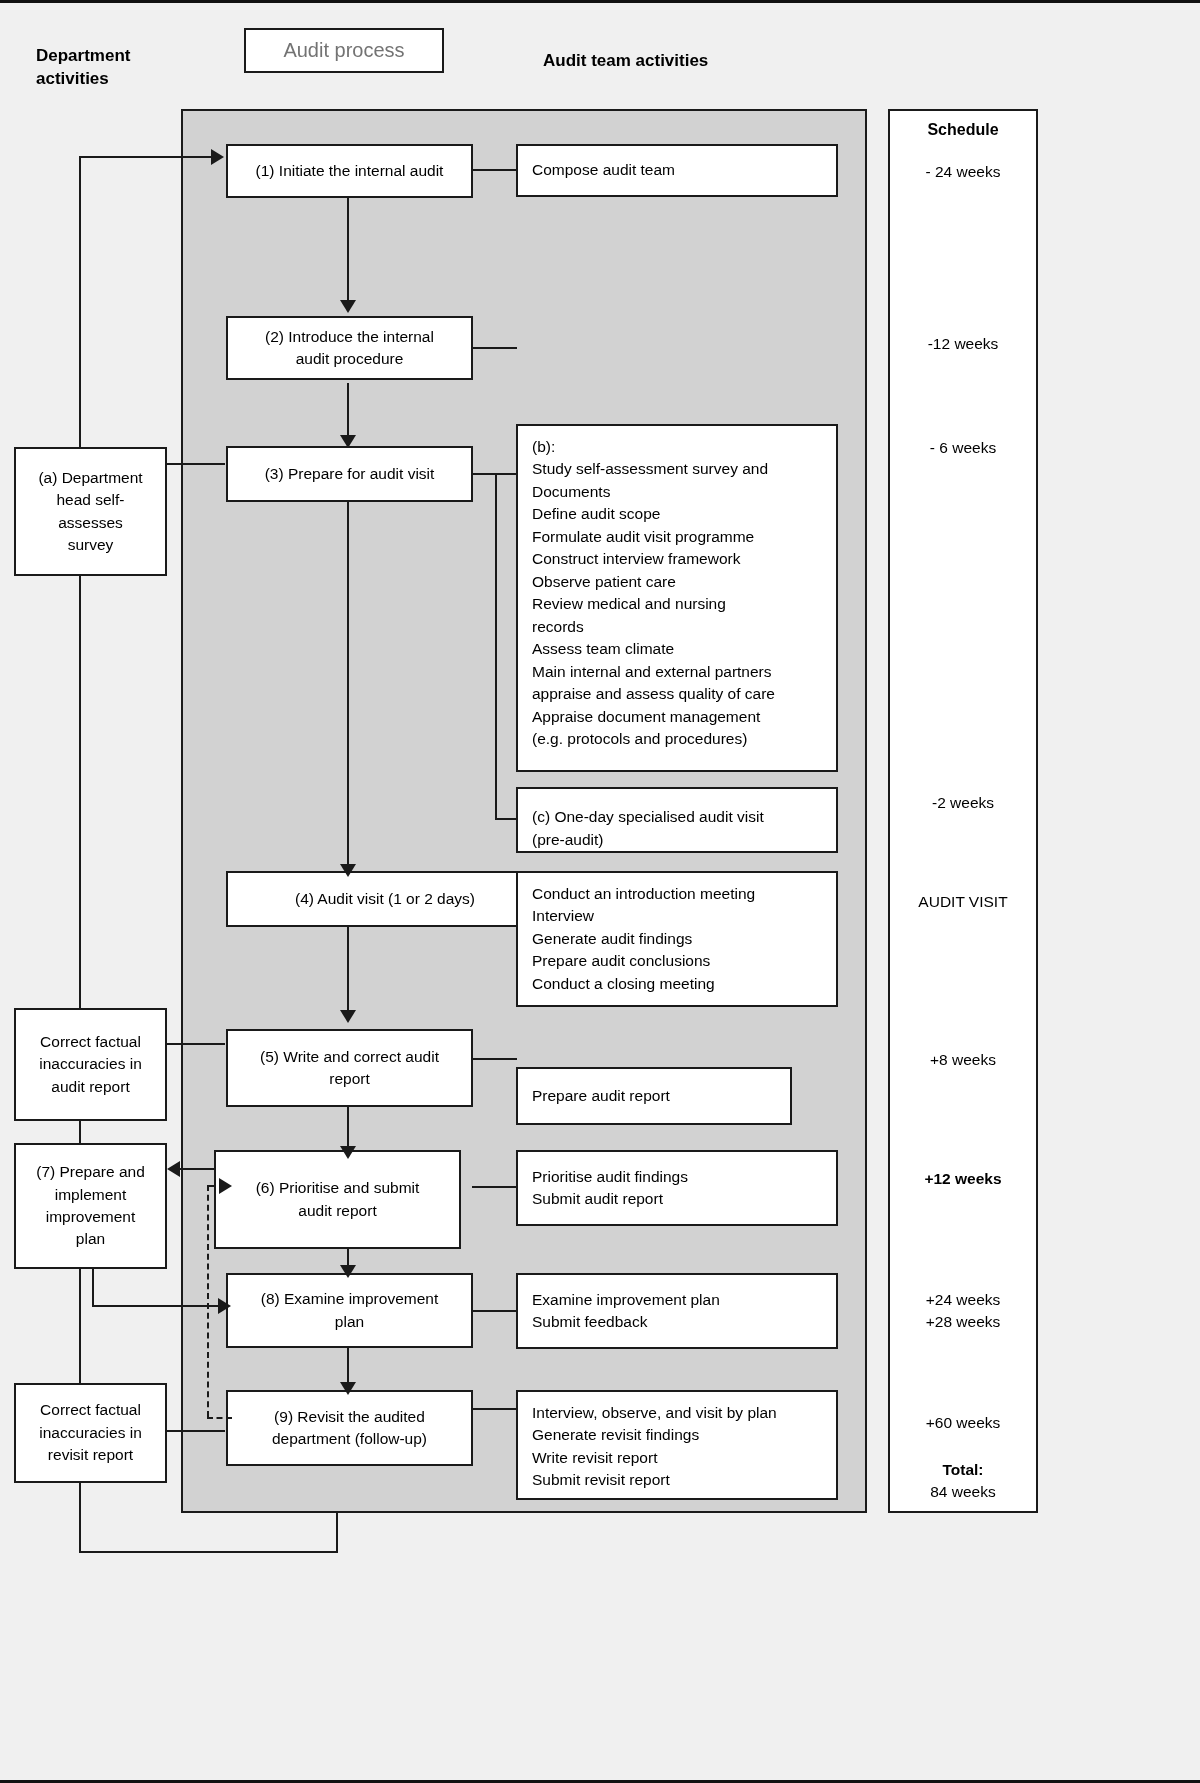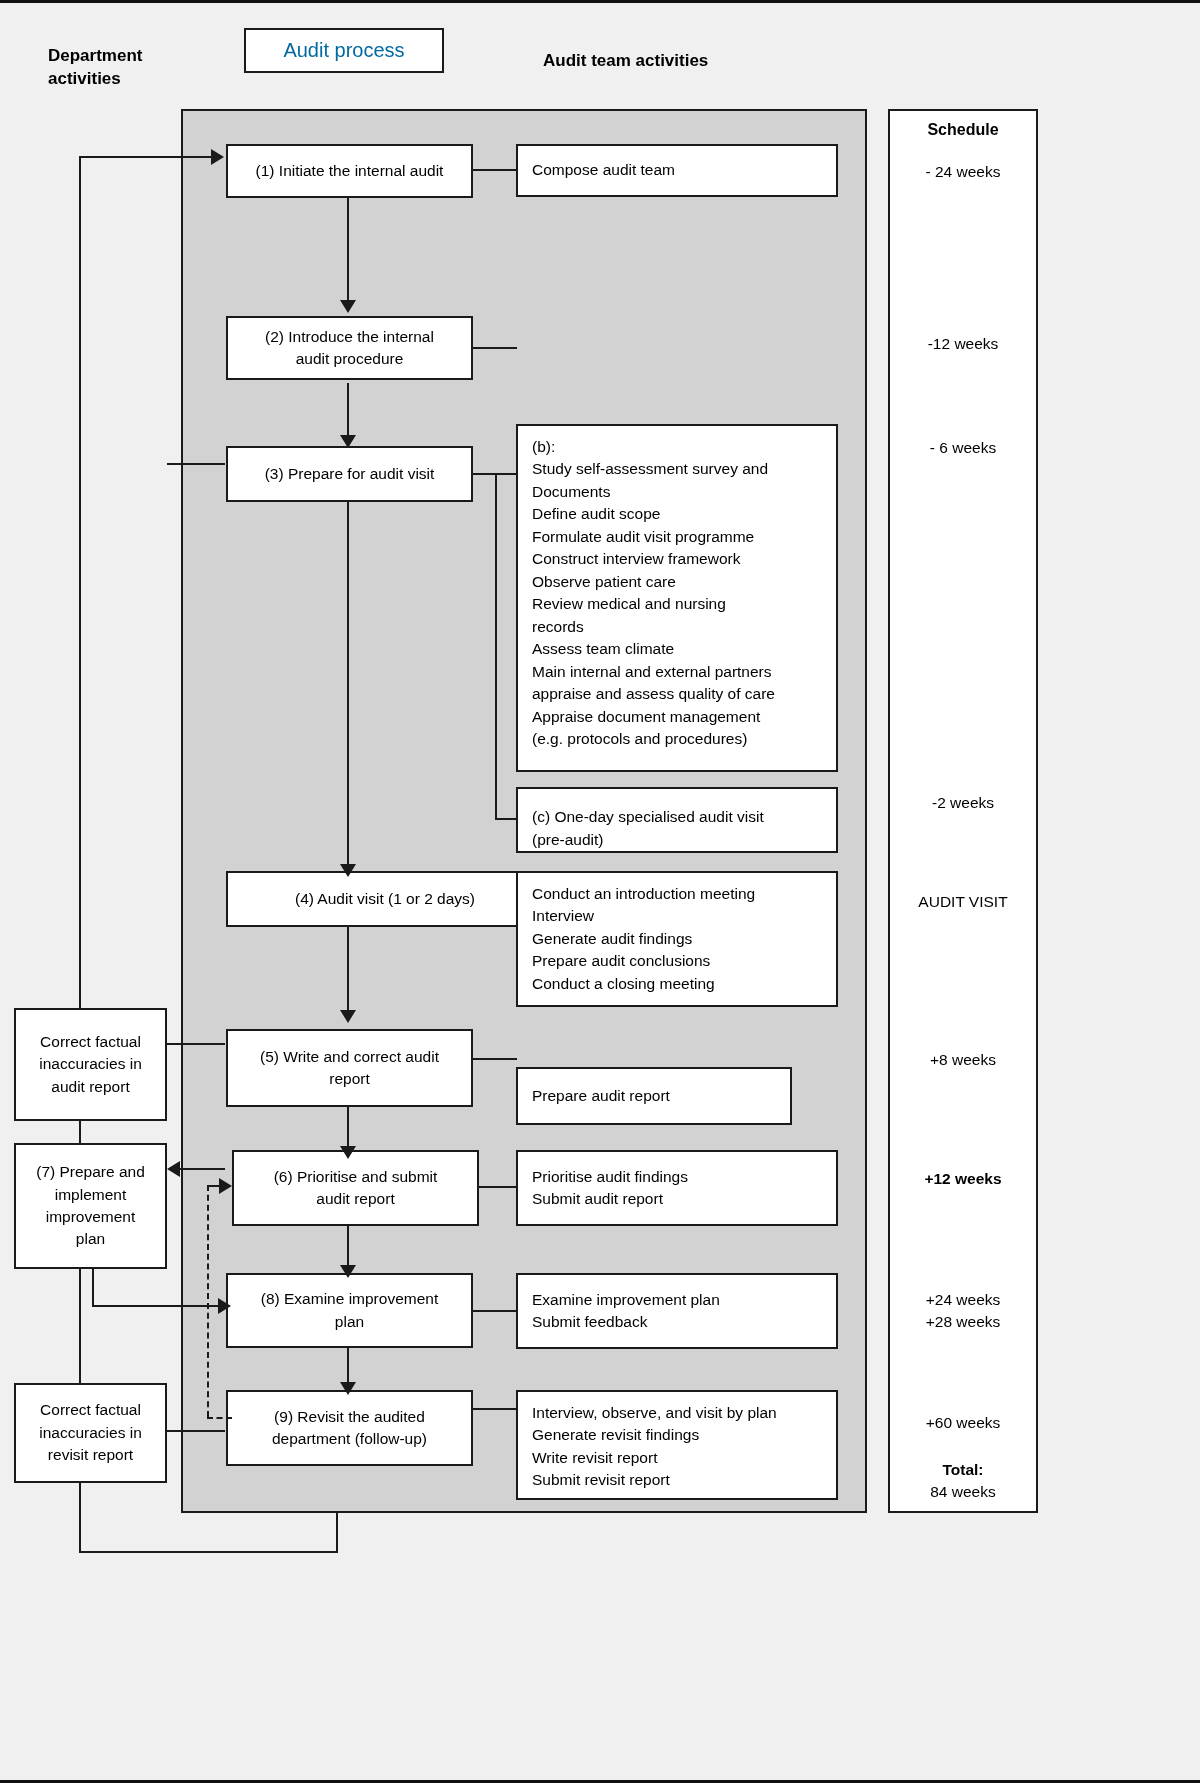--- a/index.html
+++ b/index.html
@@ -48,21 +48,21 @@
     color:#000;
     line-height:1.35;
     white-space:pre-line;
     z-index:7;
   }
 
   
   .title-chip{
     background:#fff;border:2px solid #1a1a1a;
     display:flex;align-items:center;justify-content:center;
-    font-size:20px;color:#0369a1;z-index:8;
+    font-size:20px;color:#737373;z-index:8;
   }
 
   
   .schedule-col{
     background:#ffffff;border:2px solid #1a1a1a;z-index:5;
   }
   .sched-item{
     position:absolute;width:100%;text-align:center;
     font-size:15.5px;color:#000;line-height:1.4;white-space:pre-line;
   }
@@ -83,21 +83,21 @@
   .arr{position:absolute;width:0;height:0;z-index:9;}
   .arr-d{border-left:8px solid transparent;border-right:8px solid transparent;border-top:13px solid #1a1a1a;}
   .arr-r{border-top:8px solid transparent;border-bottom:8px solid transparent;border-left:13px solid #1a1a1a;}
   .arr-l{border-top:8px solid transparent;border-bottom:8px solid transparent;border-right:13px solid #1a1a1a;}
 </style>
 </head>
 <body>
 
 <div id="root">
 
-  <div class="heading" style="left:48px;top:42px;">Department
+  <div class="heading" style="left:36px;top:42px;">Department
 activities</div>
 
   <div class="heading" style="left:543px;top:47px;">Audit team activities</div>
 
   <div class="title-chip abs" style="left:244px;top:25px;width:200px;height:45px;">Audit process</div>
 
   <div class="abs band" style="left:181px;top:106px;width:686px;height:1404px;"></div>
 
   <div class="abs schedule-col" style="left:888px;top:106px;width:150px;height:1404px;">
     <div class="sched-item sched-head" style="top:8px;">Schedule</div>
@@ -186,21 +186,21 @@
 
   <div class="abs box center" style="left:226px;top:868px;width:298px;height:56px;padding-left:20px;">
     <span class="txt">(4) Audit visit (1 or 2 days)</span>
   </div>
 
   <div class="abs box center" style="left:226px;top:1026px;width:247px;height:78px;">
     <span class="txt">(5) Write and correct audit
 report</span>
   </div>
 
-  <div class="abs box center" style="left:232px;top:1147px;width:247px;height:76px;">
+  <div class="abs box center" style="left:214px;top:1147px;width:247px;height:99px;">
     <span class="txt">(6) Prioritise and submit
 audit report</span>
   </div>
 
   <div class="abs box center" style="left:226px;top:1270px;width:247px;height:75px;">
     <span class="txt">(8) Examine improvement
 plan</span>
   </div>
 
   <div class="abs box center" style="left:226px;top:1387px;width:247px;height:76px;">
@@ -257,20 +257,26 @@
 Submit feedback</span>
   </div>
 
   <div class="abs box left" style="left:516px;top:1387px;width:322px;height:110px;align-items:flex-start;padding-top:10px;">
     <span class="txt">Interview, observe, and visit by plan
 Generate revisit findings
 Write revisit report
 Submit revisit report</span>
   </div>
 
+  <div class="abs box center" style="left:14px;top:444px;width:153px;height:129px;">
+    <span class="txt">(a) Department
+head self-
+assesses
+survey</span>
+  </div>
 
   <div class="abs box center" style="left:14px;top:1005px;width:153px;height:113px;">
     <span class="txt">Correct factual
 inaccuracies in
 audit report</span>
   </div>
 
   <div class="abs box center" style="left:14px;top:1140px;width:153px;height:126px;">
     <span class="txt">(7) Prepare and
 implement

